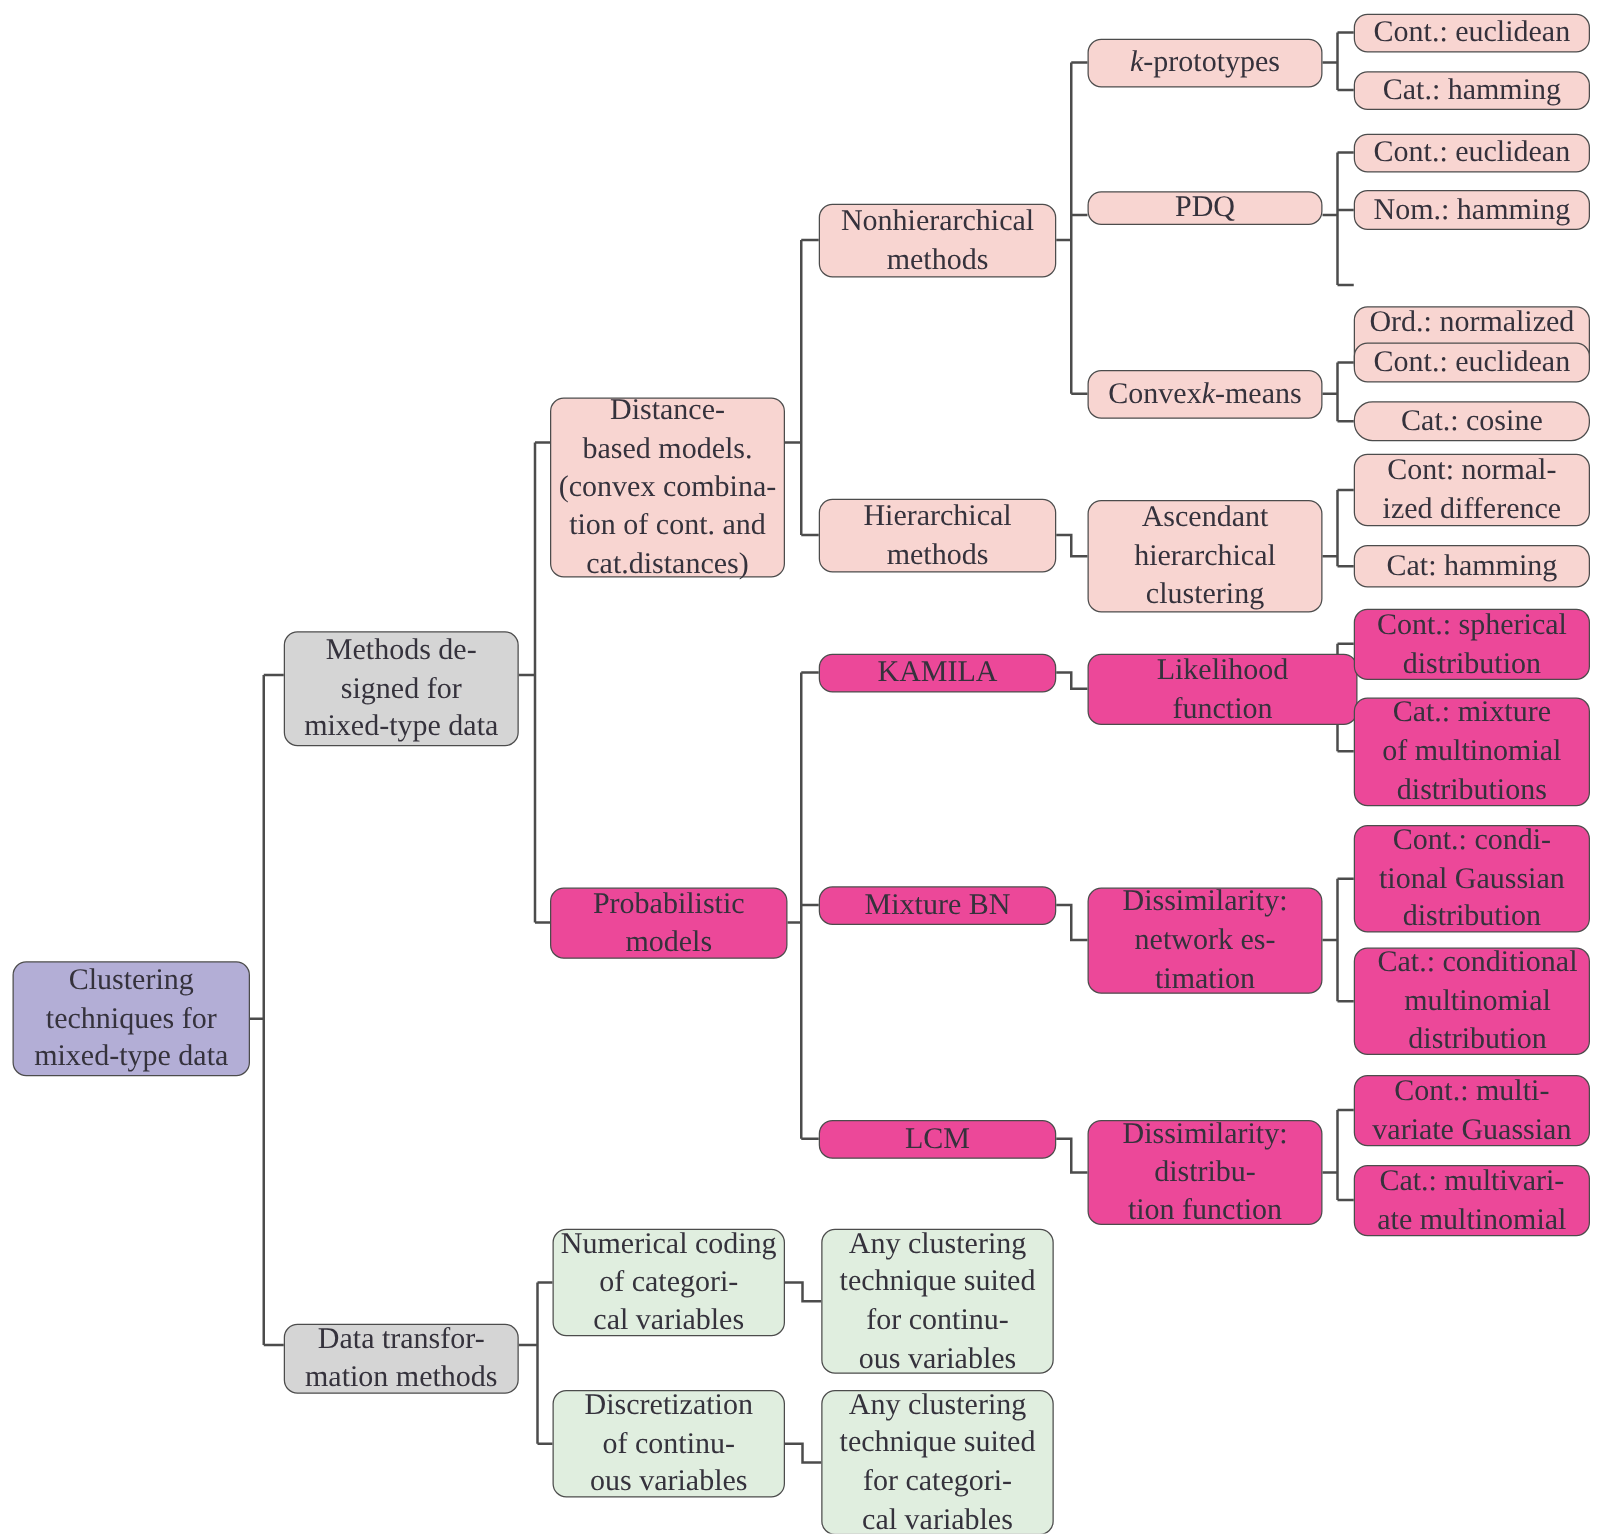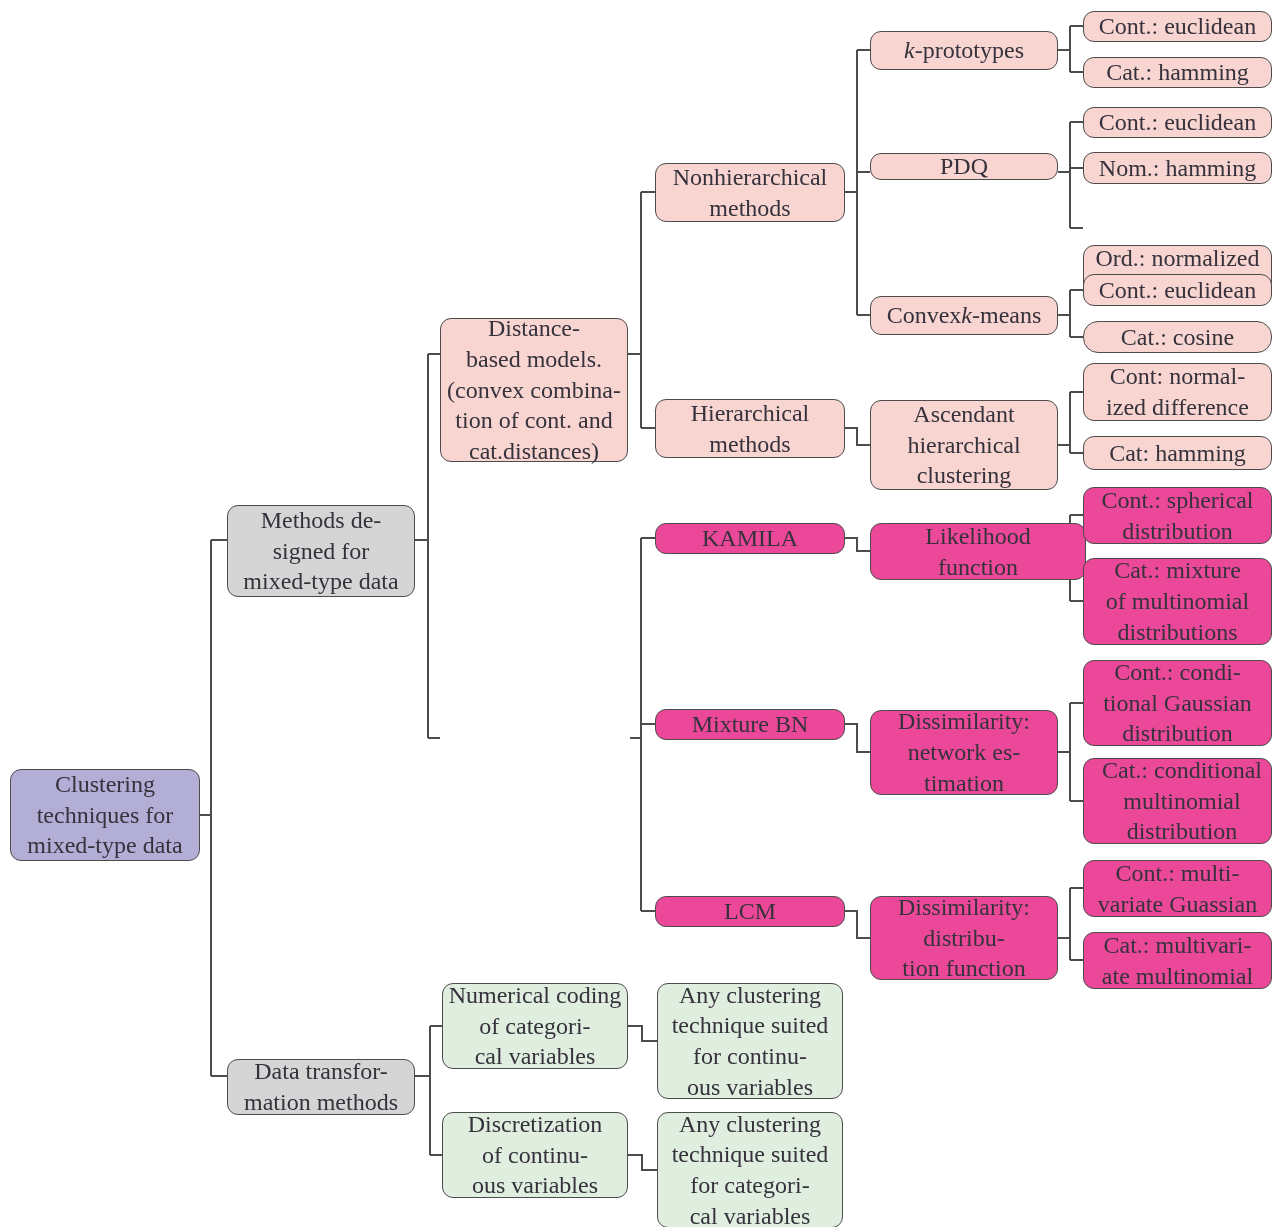--- a/index.html
+++ b/index.html
@@ -87,20 +87,22 @@
 signed for
 mixed-type data</div>
   <div class="node gray" style="left:227px;top:1048px;width:188px;height:56px;">Data transfor-
 mation methods</div>
 
   <div class="node pink" style="left:440px;top:282px;width:188px;height:144px;margin-top:36px;">Distance-
 based models.
 (convex combina-
 tion of cont. and
 cat.distances)</div>
+  <div class="node yellow" style="left:440px;top:710px;width:190px;height:57px;">Probabilistic
+models</div>
   <div class="node green" style="left:442px;top:983px;width:186px;height:86px;">Numerical coding
 of categori-
 cal variables</div>
   <div class="node green" style="left:442px;top:1112px;width:186px;height:86px;">Discretization
 of continu-
 ous variables</div>
 
   <div class="node pink" style="left:655px;top:163px;width:190px;height:59px;">Nonhierarchical
 methods</div>
   <div class="node pink" style="left:655px;top:399px;width:190px;height:59px;">Hierarchical

